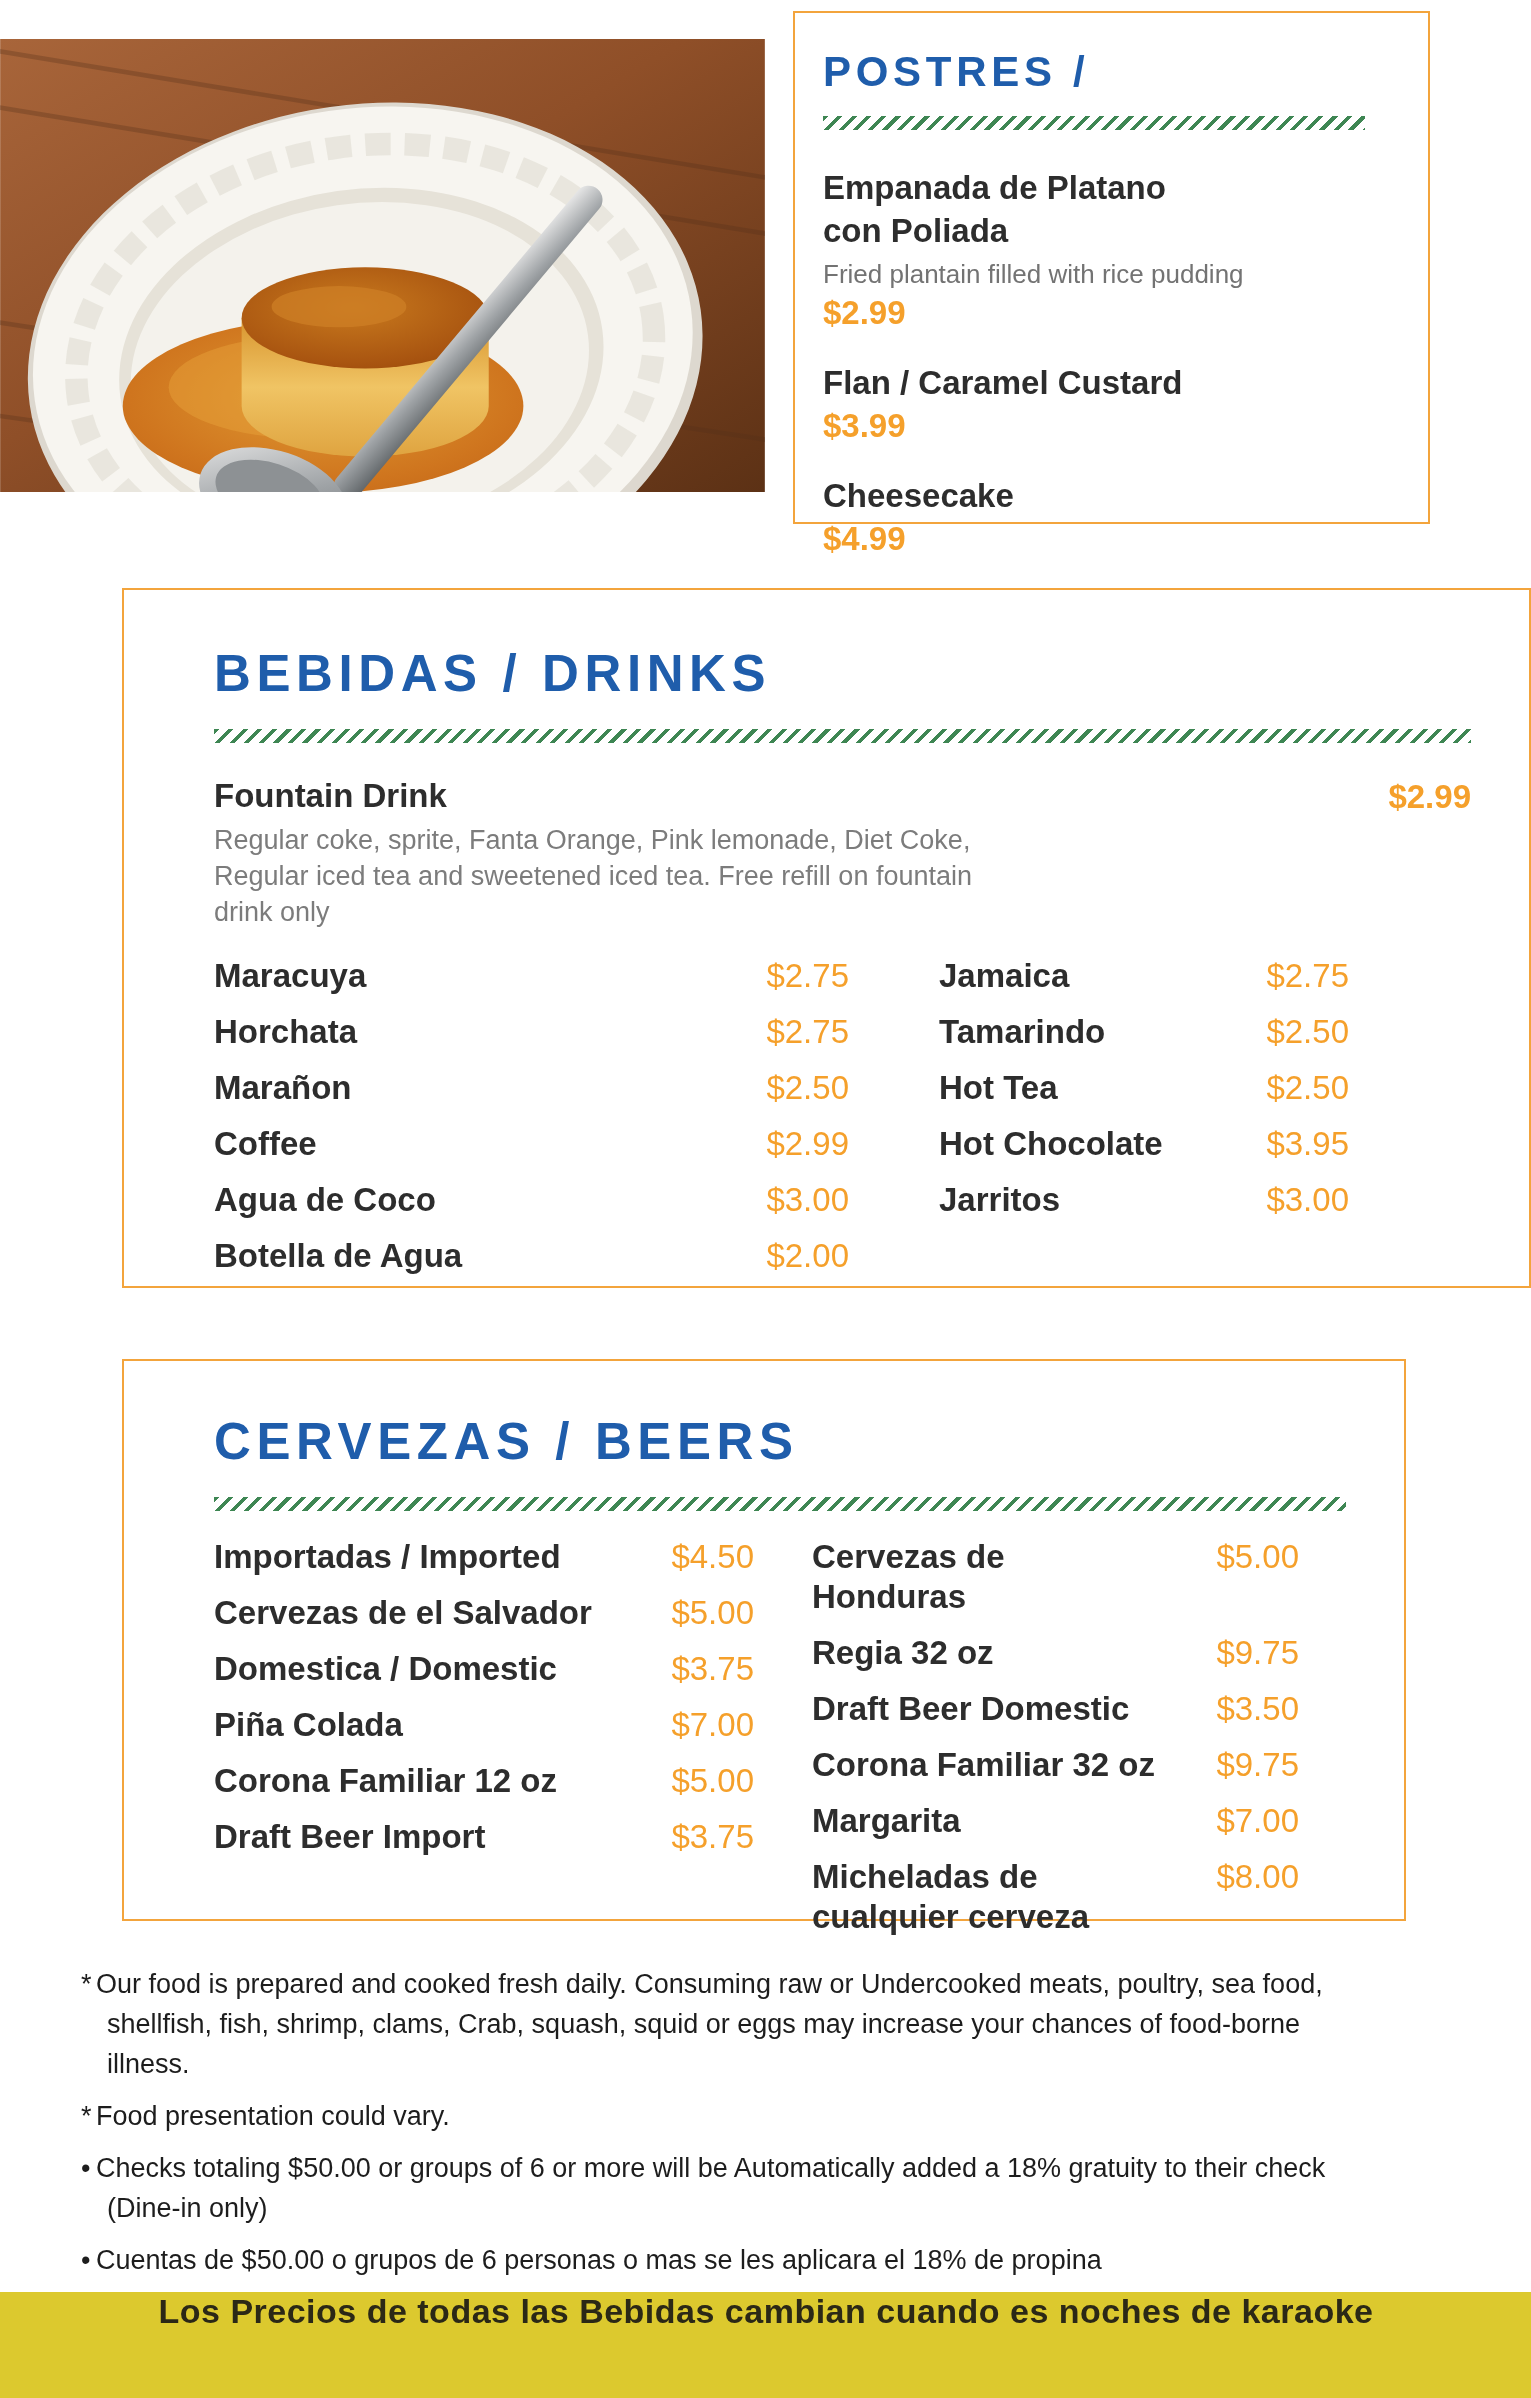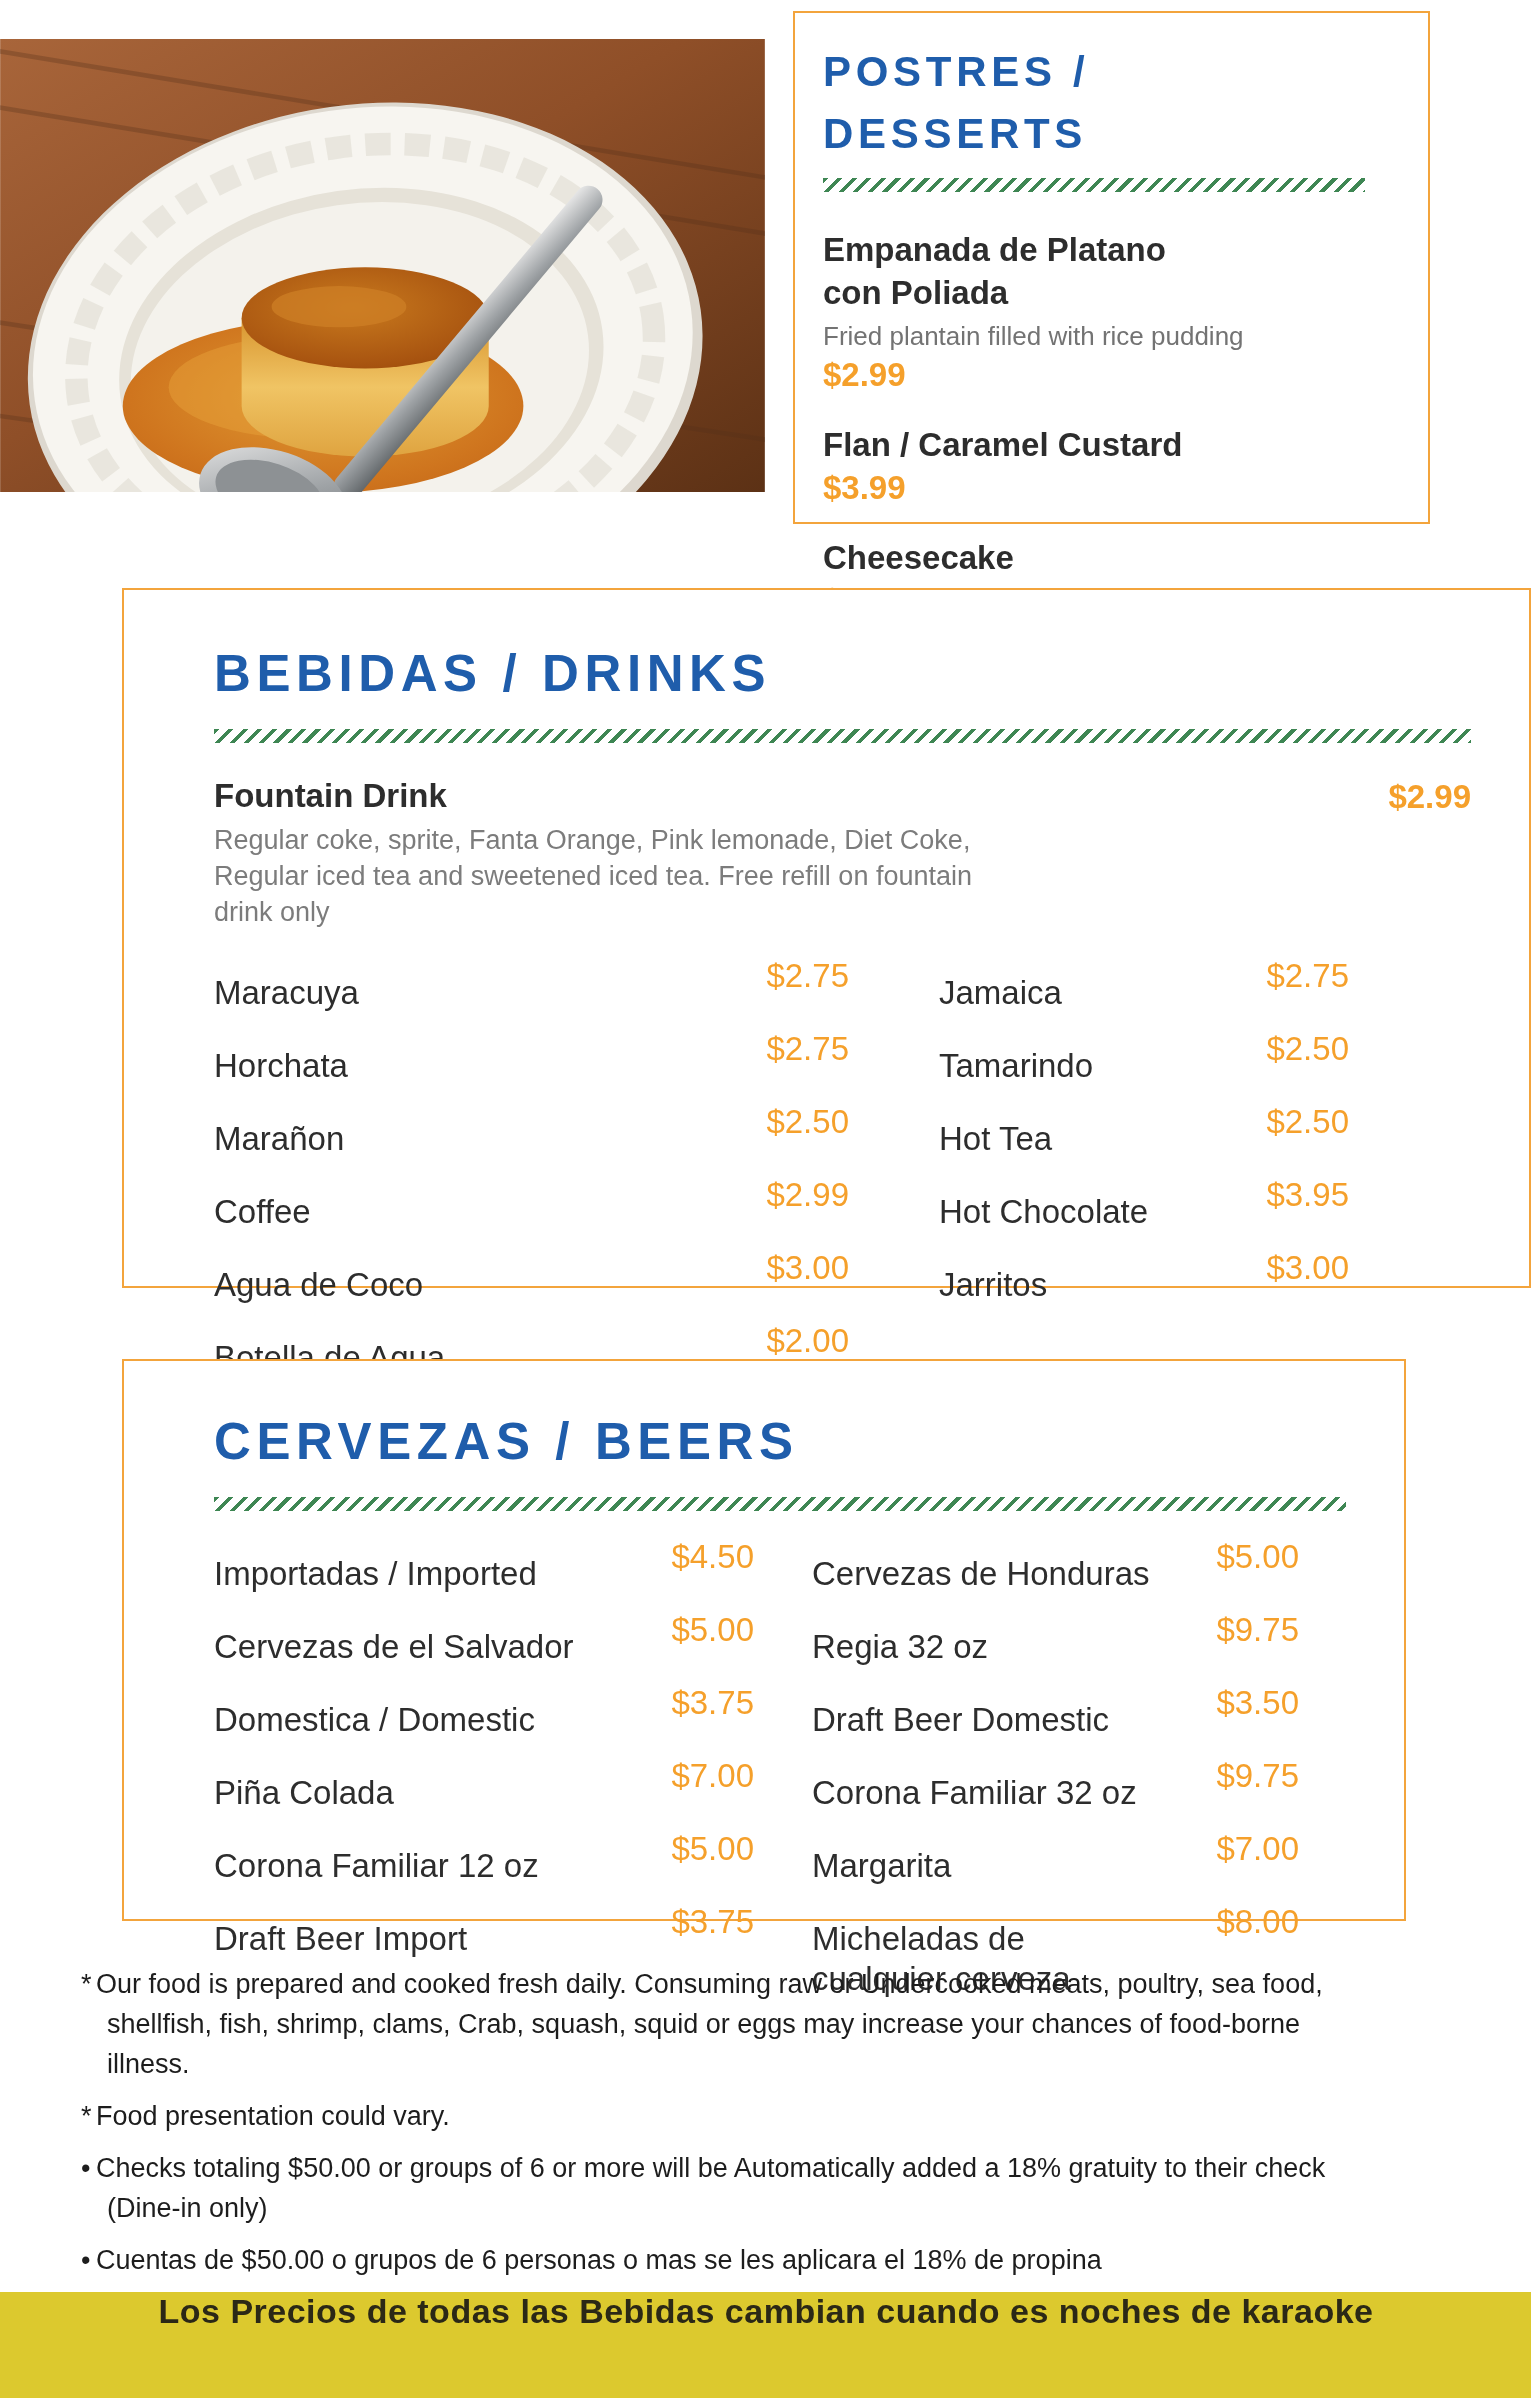--- a/index.html
+++ b/index.html
@@ -28,21 +28,21 @@
   
   .drinks{left:122px;top:588px;width:1409px;height:700px;padding:54px 58px 0 90px;}
   .beers{left:122px;top:1359px;width:1284px;height:562px;padding:51px 58px 0 90px;}
   .big-title{font-size:51px;}
   .s-hatch{margin-top:26px;}
   .featured{display:flex;justify-content:space-between;align-items:flex-start;margin-top:32px;}
   .f-name{font-size:33px;font-weight:700;color:#2d2d2d;line-height:41px;}
   .f-desc{font-size:27px;color:#7c7c7c;line-height:36px;margin-top:5.6px;max-width:815px;font-weight:400;}
   .cols{display:flex;margin-top:26px;}
   .row{display:flex;justify-content:space-between;align-items:flex-start;margin-bottom:16px;}
-  .nm{font-size:33px;font-weight:400;color:#2d2d2d;line-height:40px;margin-top:17px;}
+  .nm{font-size:33px;font-weight:700;color:#2d2d2d;line-height:40px;}
   .pr{font-size:33px;font-weight:400;color:#f5a02b;line-height:40px;white-space:nowrap;}
   .drinks .col-a{width:635px;margin-right:90px;}
   .drinks .col-b{width:410px;}
   .beers .col-a{width:540px;margin-right:58px;}
   .beers .col-b{width:487px;}
   .beers .nm{max-width:72%;}
 
   
   .footnotes{position:absolute;left:81px;top:1964px;width:1246px;color:#1d1d1d;}
   .fn{font-size:27px;line-height:40px;margin:0 0 12px;padding-left:26px;text-indent:-26px;font-weight:400;}
@@ -108,21 +108,21 @@
       <ellipse cx="362" cy="286" rx="72" ry="22" fill="#cd7f26" opacity="0.75"></ellipse>
       <ellipse cx="300" cy="505" rx="86" ry="40" fill="#6b4a22" opacity="0.35"></ellipse>
       <rect x="485" y="110" width="30" height="430" rx="15" fill="url(#metal)" transform="rotate(40 500 325)"></rect>
       <ellipse cx="292" cy="490" rx="82" ry="50" fill="url(#metal)" transform="rotate(18 292 490)"></ellipse>
       <ellipse cx="288" cy="486" rx="60" ry="33" fill="#8d9194" transform="rotate(18 288 486)"></ellipse>
     </svg>
   </div>
 
   <section class="box desserts">
     <h2 class="sec-title d-title"><span>POSTRES /</span><br>
-      <span>DESSERTS</span></h2>
+      </h2>
     <div class="hatch d-hatch"></div>
     <div class="d-items">
       <div class="d-item">
         <div>
           <div class="d-name">Empanada de Platano con Poliada</div>
           <div class="d-desc">Fried plantain filled with rice pudding</div>
         </div>
         <div class="price">$2.99</div>
       </div>
       <div class="d-item">

